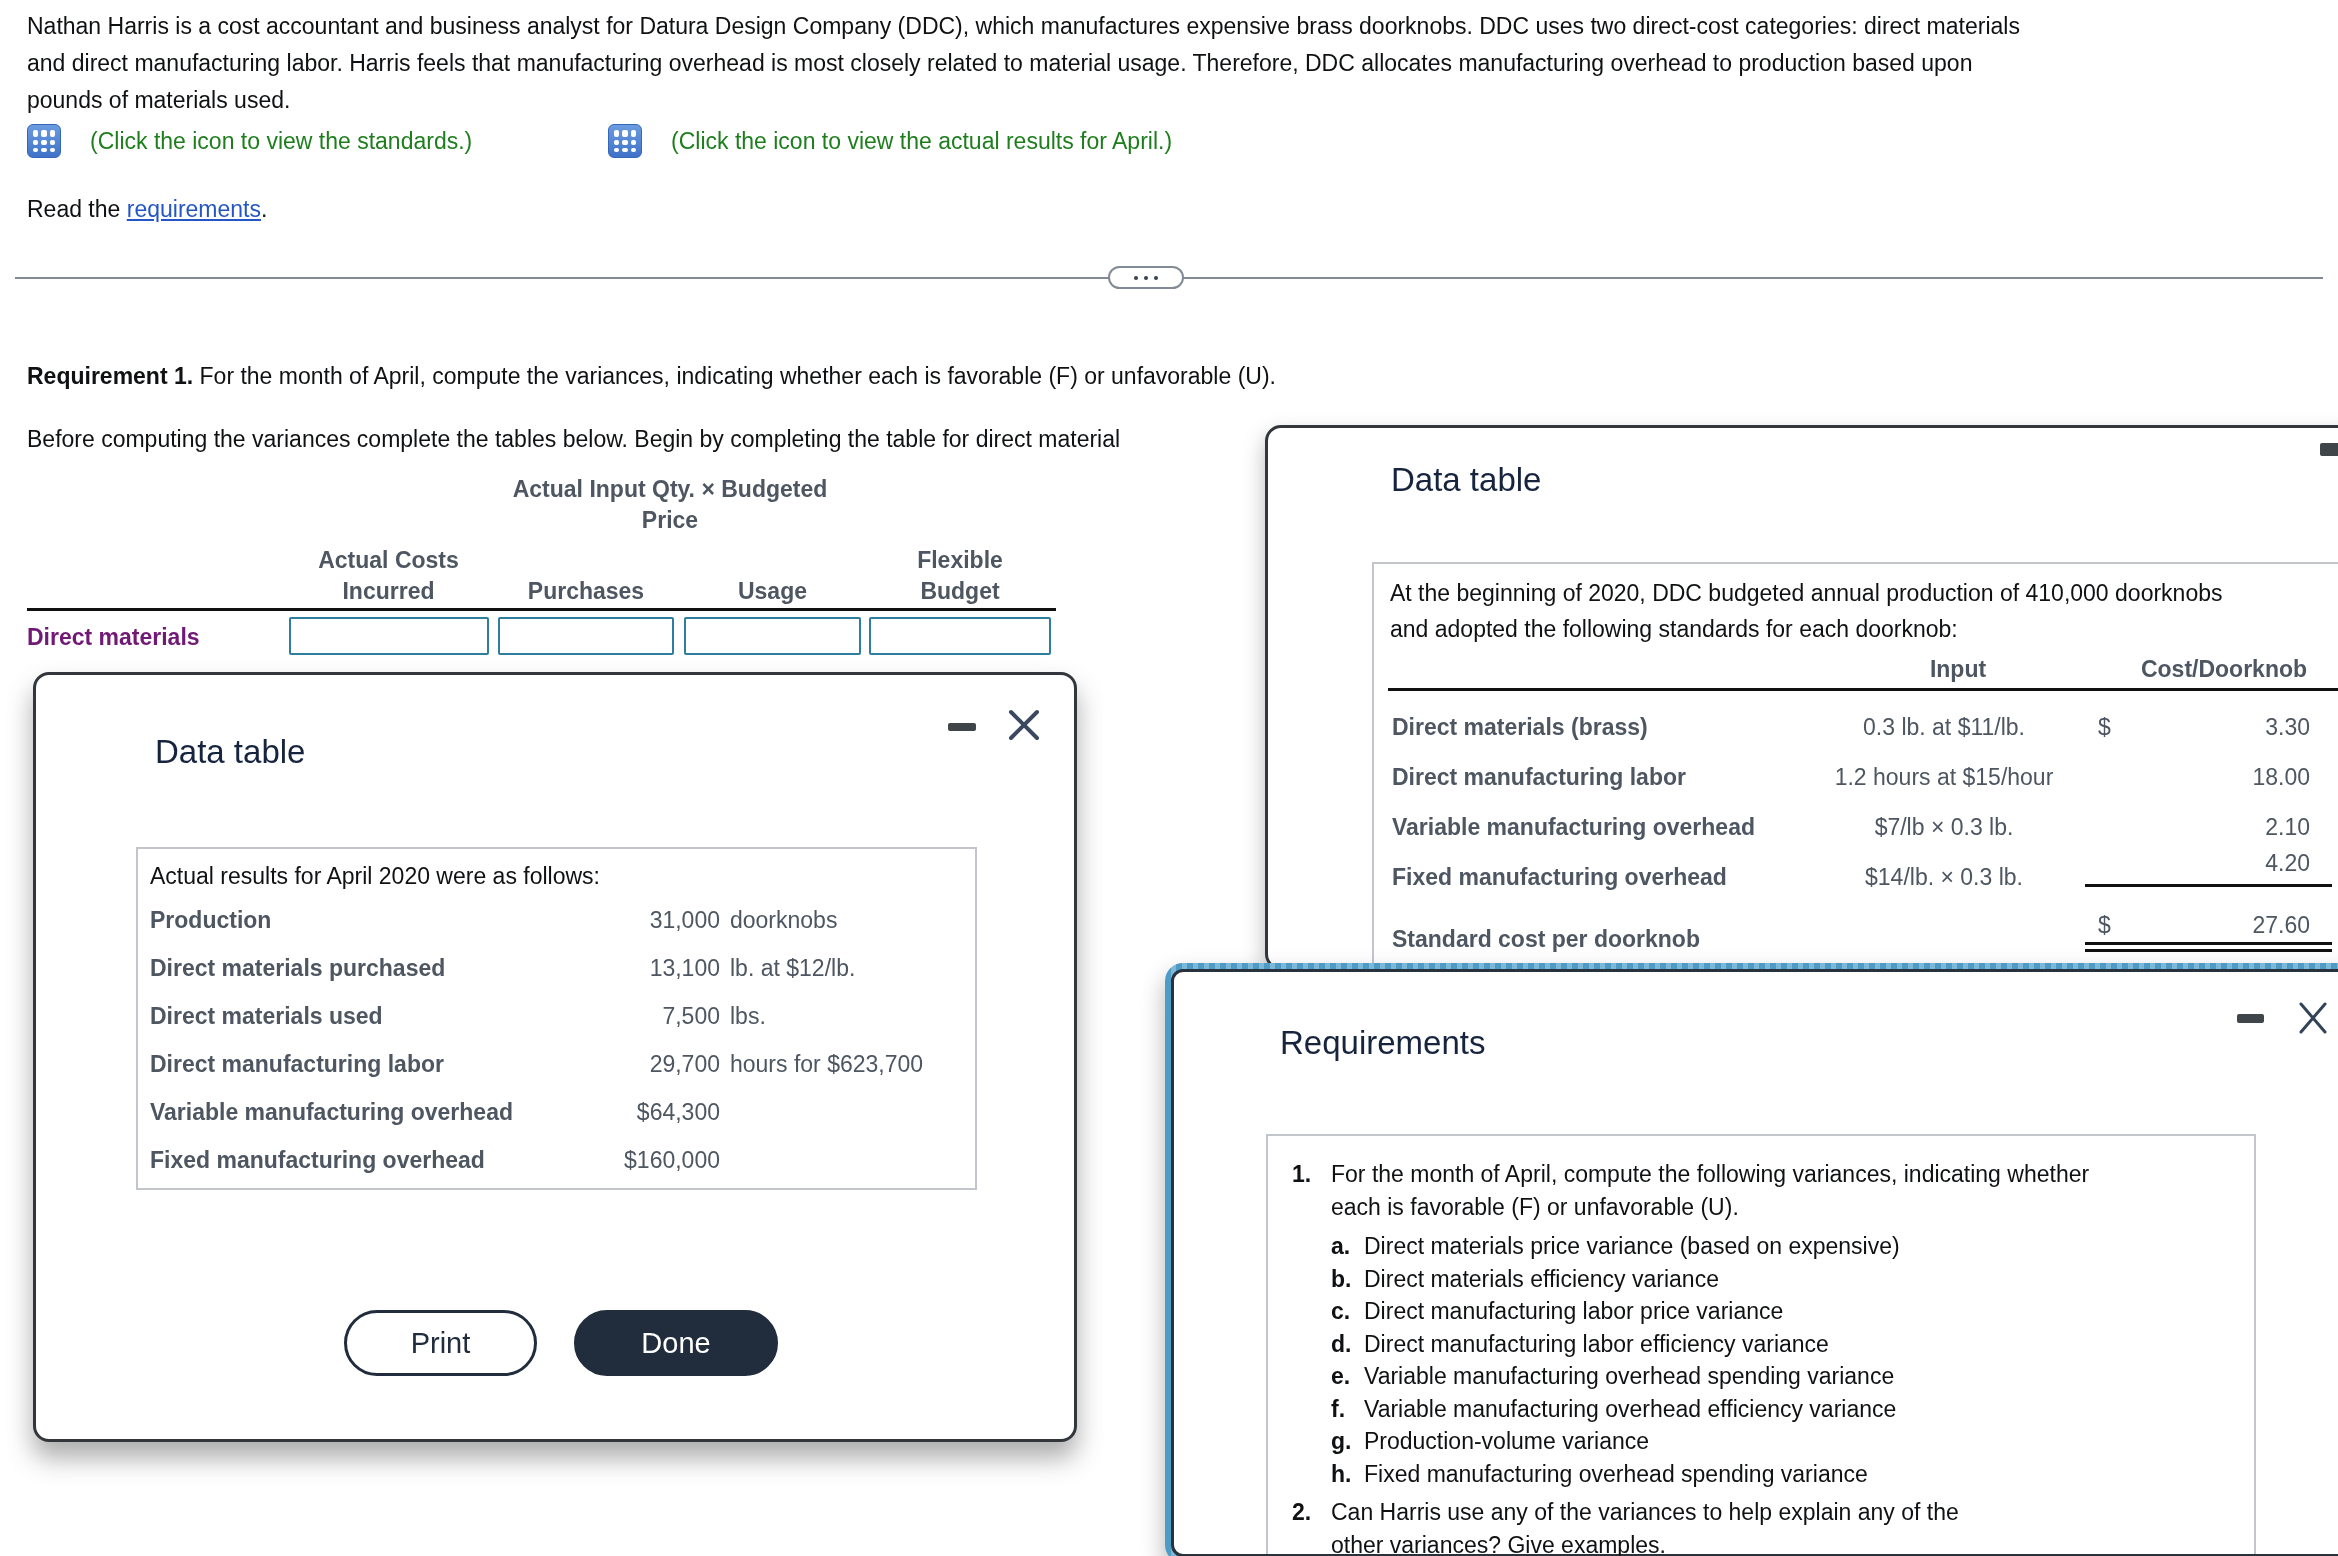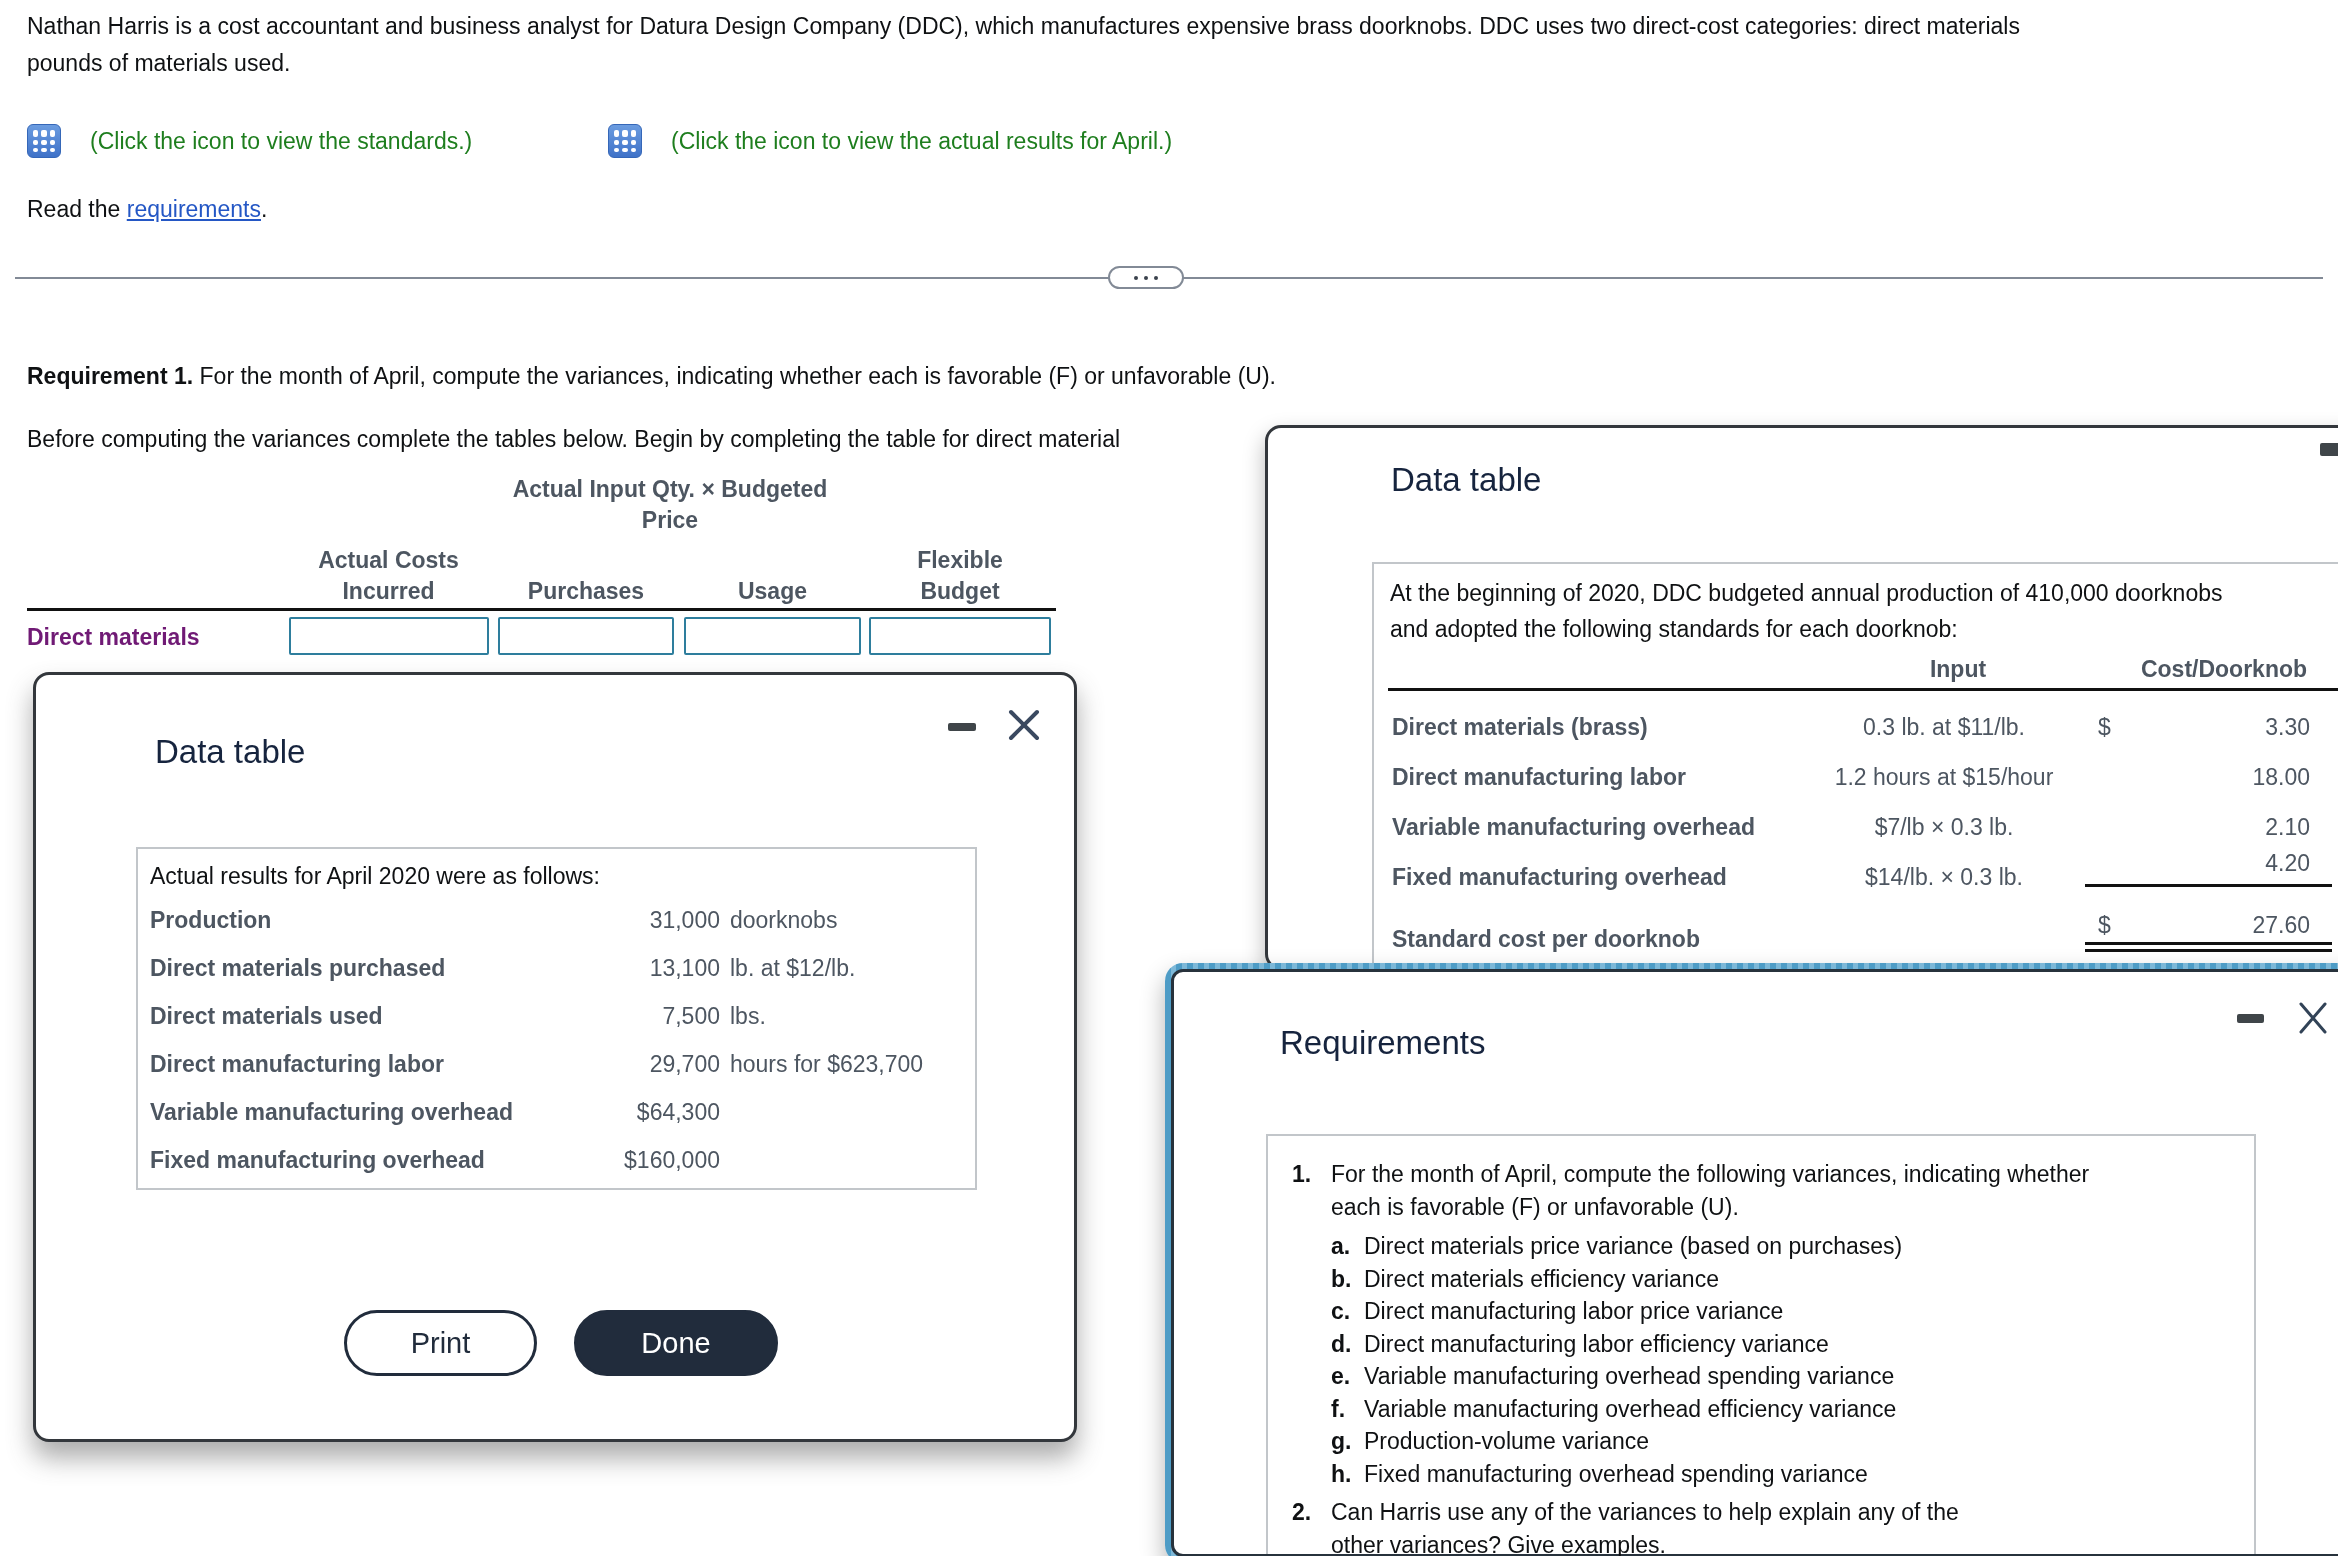--- a/index.html
+++ b/index.html
@@ -71,20 +71,21 @@
   .req-sub { margin-left:39px; display:flex; line-height:32.5px; font-size:23px; }
   .req-cont { margin-left:39px; line-height:32.5px; font-size:23px; white-space:nowrap; }
 </style>
 </head>
 <body>
 
 <div id="canvas">
 
   <div class="abs" style="left:27px; top:8px;">
     <div class="intro-line">Nathan Harris is a cost accountant and business analyst for Datura Design Company (DDC), which manufactures expensive brass doorknobs. DDC uses two direct-cost categories: direct materials</div>
+    <div class="intro-line">and direct manufacturing labor. Harris feels that manufacturing overhead is most closely related to material usage. Therefore, DDC allocates manufacturing overhead to production based upon</div>
     <div class="intro-line">pounds of materials used.</div>
   </div>
 
   <div class="abs icon-link" style="left:27px; top:124px;">
     <span class="grid-icon">
       <span></span>
         <span></span>
         <span></span>
         <span></span>
         <span></span>
@@ -239,21 +240,21 @@
       </svg>
       <div class="abs inner-box" style="left:92px; top:162px; width:990px; height:420px; border-bottom:none; padding:22px 20px 0 24px;">
         <div class="req-row">
           <span class="req-num">1.</span>
           <span class="nowrap">For the month of April, compute the following variances, indicating whether</span>
         </div>
         <div class="req-cont">each is favorable (F) or unfavorable (U).</div>
         <div style="margin-top:7px;">
           <div class="req-sub">
             <span class="req-letter">a.</span>
-            <span class="nowrap">Direct materials price variance (based on purchases)</span>
+            <span class="nowrap">Direct materials price variance (based on expensive)</span>
           </div>
           <div class="req-sub">
             <span class="req-letter">b.</span>
             <span class="nowrap">Direct materials efficiency variance</span>
           </div>
           <div class="req-sub">
             <span class="req-letter">c.</span>
             <span class="nowrap">Direct manufacturing labor price variance</span>
           </div>
           <div class="req-sub">

